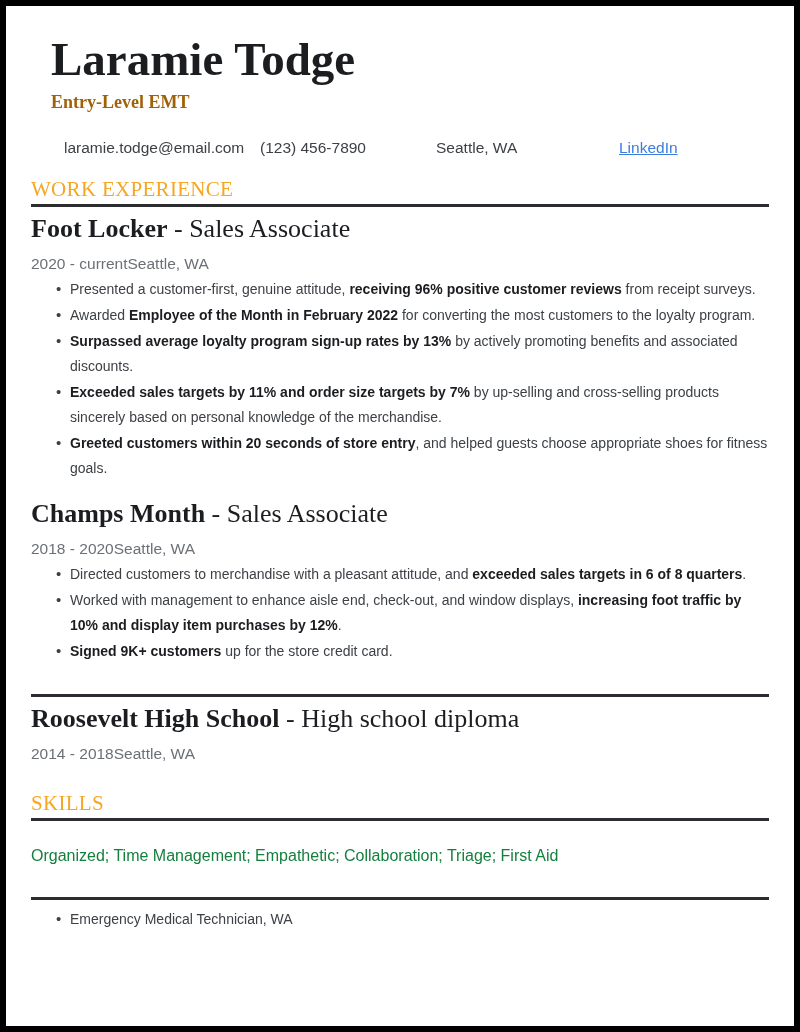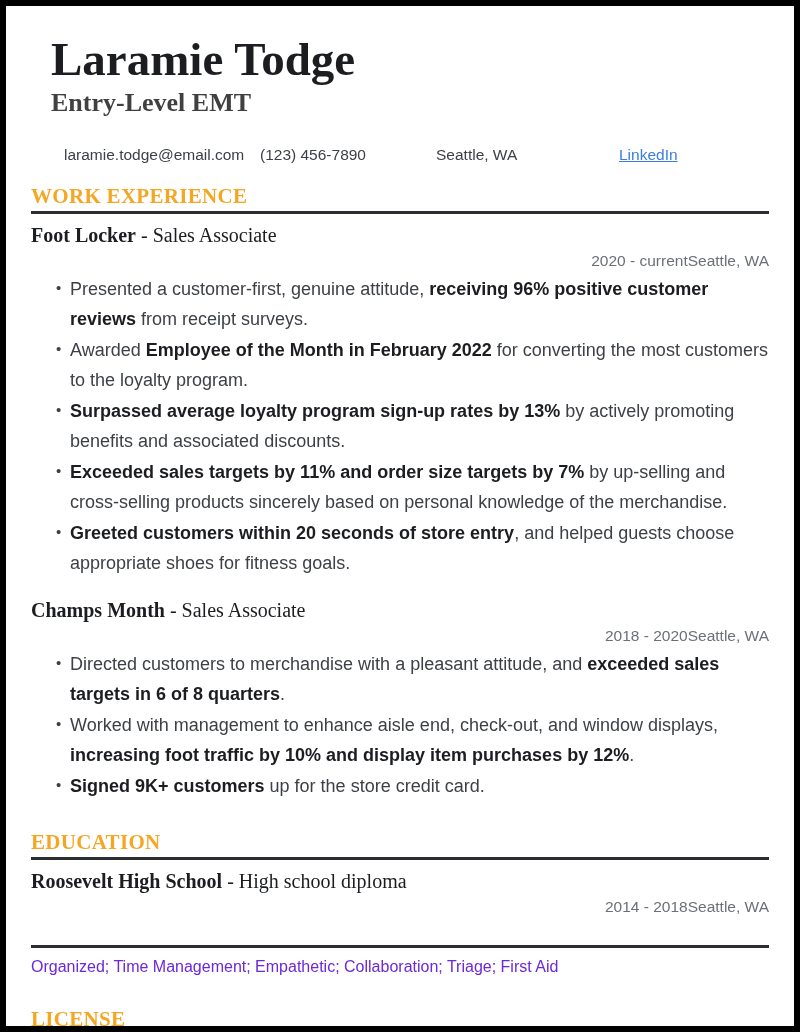--- a/index.html
+++ b/index.html
@@ -41,31 +41,31 @@
     font-weight: bold;
     font-size: 47px;
     line-height: 52px;
     color: #1b1d20;
     letter-spacing: 0px;
     margin: 0;
   }
   #candidate-title {
     font-family: "Liberation Serif", "DejaVu Serif", serif;
     font-weight: bold;
-    font-size: 26px;
+    font-size: 18px;
     line-height: 31px;
-    color: #404040;
+    color: #a16207;
     margin: 2px 0 0 0;
   }
 
   
   #contact-row {
     display: flex;
     align-items: center;
-    margin-top: 27px;
+    margin-top: 20px;
     padding-left: 33px;
     box-sizing: border-box;
   }
   .contact-cell {
     font-size: 15.5px;
     line-height: 20px;
     color: #3d4146;
     text-align: left;
   }
   #contact-email   { width: 196px; }
@@ -76,83 +76,83 @@
     color: #3b7ddd;
     text-decoration: underline;
     text-decoration-color: #3b7ddd;
     cursor: pointer;
   }
 
   
   .section { margin-top: 20px; }
   .section-heading {
     font-family: "Liberation Serif", "DejaVu Serif", serif;
-    font-weight: bold;
+    font-weight: normal;
     font-size: 21px;
     line-height: 23px;
     letter-spacing: 0.3px;
     color: #f5a623;
     text-transform: uppercase;
   }
   .section-rule {
     border: 0;
     border-top: 3px solid #2b2d30;
     margin: 3px 0 0 0;
   }
 
   
   .entry { margin-top: 9px; }
   .entry-title {
     font-family: "Liberation Serif", "DejaVu Serif", serif;
-    font-size: 20px;
+    font-size: 26px;
     line-height: 25px;
     color: #1b1d20;
   }
   .entry-org { font-weight: bold; }
   .entry-dash { font-weight: normal; color: #1b1d20; }
   .entry-role { font-weight: normal; }
 
   .entry-meta {
     display: flex;
-    justify-content: flex-end;
+    justify-content: flex-start;
     align-items: baseline;
     font-size: 15.5px;
     line-height: 21px;
     color: #6b7076;
-    margin-top: 2px;
+    margin-top: 12px;
   }
 
   ul.bullets {
     list-style: none;
     margin: 3px 0 0 0;
     padding: 0;
   }
   ul.bullets > li {
     position: relative;
     padding-left: 39px;
-    font-size: 18px;
-    line-height: 30px;
+    font-size: 14px;
+    line-height: 25px;
     color: #3d4146;
     margin-bottom: 1px;
   }
   ul.bullets > li::before {
     content: "\2022";
     position: absolute;
     left: 25px;
     top: -1px;
     font-size: 15px;
     color: #3d4146;
   }
   ul.bullets b { color: #1b1d20; font-weight: bold; }
 
   #skills-text {
     font-size: 16px;
     line-height: 22px;
-    color: #6d28d9;
-    margin-top: 8px;
+    color: #15803d;
+    margin-top: 24px;
   }
 
   #education-section { margin-top: 30px; }
   #skills-section { margin-top: 28px; }
   #license-section { margin-top: 30px; }
   #license-section ul.bullets { margin-top: 7px; }
 </style>
 </head>
 <body>
 
@@ -207,42 +207,41 @@
       </div>
       <ul class="bullets">
           <li><span>Directed customers to merchandise with a pleasant attitude, and </span><b>exceeded sales targets in 6 of 8 quarters</b><span>.</span></li>
           <li><span>Worked with management to enhance aisle end, check-out, and window displays, </span><b>increasing foot traffic by 10% and display item purchases by 12%</b><span>.</span></li>
           <li><b>Signed 9K+ customers</b><span> up for the store credit card.</span></li>
         </ul>
     </div>
   </div>
 
   <div class="inner section" id="education-section">
-    <div class="section-heading">EDUCATION</div>
     <hr class="section-rule">
 
     <div class="entry">
       <div class="entry-title">
         <span class="entry-org">Roosevelt High School</span>
         <span class="entry-dash">-</span>
         <span class="entry-role">High school diploma</span>
       </div>
       <div class="entry-meta">
         <span>2014 - 2018</span>
         <span>Seattle, WA</span>
       </div>
     </div>
   </div>
 
   <div class="inner section" id="skills-section">
+    <div class="section-heading">SKILLS</div>
     <hr class="section-rule">
     <div id="skills-text">Organized; Time Management; Empathetic; Collaboration; Triage; First Aid</div>
   </div>
 
   <div class="inner section" id="license-section">
-    <div class="section-heading">LICENSE</div>
     <hr class="section-rule">
     <ul class="bullets">
         <li>Emergency Medical Technician, WA</li>
       </ul>
   </div>
 
 </div>
 
 </body></html>

